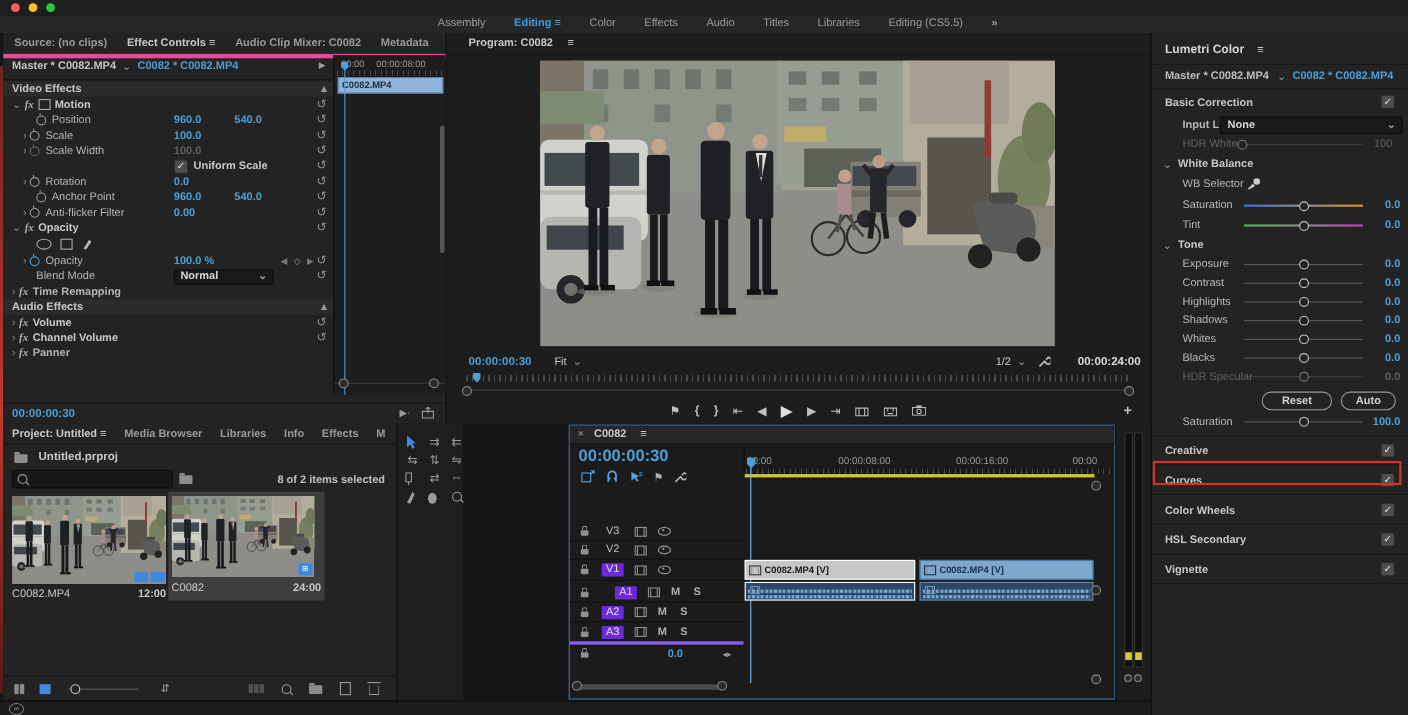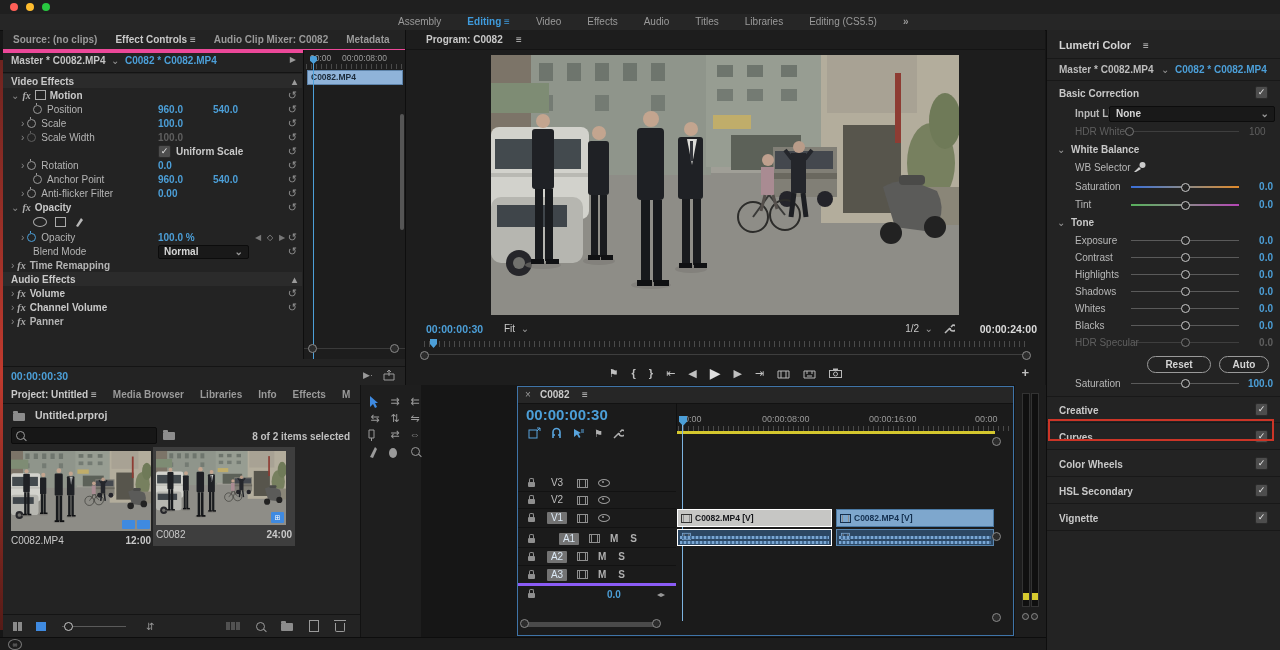--- a/index.html
+++ b/index.html
@@ -54,21 +54,21 @@
   .sh-ellipse{display:inline-block;width:12px;height:8px;border:1px solid #aaa;border-radius:50%}
   .sh-rect{display:inline-block;width:9px;height:8px;border:1px solid #aaa}
   .row{position:relative;height:14px;display:flex;align-items:center;color:#b4b4b4}
   .row .val{position:absolute;color:#4c9fd8;font-weight:bold}
   .sect-hdr{background:#2b2b2b;color:#c8c8c8;font-weight:bold;padding-left:8px}
   .dropdown{position:absolute;background:#191919;border:1px solid #0c0c0c;border-radius:2px;color:#d6d6d6;font-weight:bold}
   .dd-chev{position:absolute;right:5px;color:#9a9a9a}
   .circle-h{position:absolute;width:7px;height:7px;border:1px solid #8a8a8a;border-radius:50%;background:#2b2b2b}
   .tickstrip{background:repeating-linear-gradient(to right,#4a4a4a 0 1px,transparent 1px 5px)}
   .badge{display:inline-block;min-width:20px;text-align:center;height:12px;line-height:12px;border-radius:1px;color:#bdbdbd}
-  .badge.on{background:#737373;color:#dce9f5}
+  .badge.on{background:#6d28d9;color:#dce9f5}
   .clipname{font-size:8.5px;font-weight:bold;white-space:nowrap;overflow:hidden}
   .wave{position:absolute;left:2px;right:2px;height:3px;background:repeating-linear-gradient(to right,#7aa7d4 0 2px,#456d96 2px 4px)}
   .tabtxt{white-space:nowrap}
 </style>
 </head>
 <body>
 
 <div id="app">
 
   <svg width="0" height="0" style="position:absolute" aria-hidden="true">
@@ -167,21 +167,21 @@
   <div class="titlebar">
     <span class="tl-dot" style="left:10px;background:#ff5f57"></span>
     <span class="tl-dot" style="left:26px;background:#febc2e"></span>
     <span class="tl-dot" style="left:42px;background:#28c840"></span>
   </div>
 
   <div class="wsbar">
     <div class="tabs">
       <span class="tabtxt">Assembly</span>
       <span class="tabtxt ws-active"><span>Editing</span> <span class="menu-gl">≡</span></span>
-      <span class="tabtxt">Video</span>
+      <span class="tabtxt">Color</span>
       <span class="tabtxt">Effects</span>
       <span class="tabtxt">Audio</span>
       <span class="tabtxt">Titles</span>
       <span class="tabtxt">Libraries</span>
       <span class="tabtxt">Editing (CS5.5)</span>
       <span class="tabtxt b">»</span>
     </div>
   </div>
 
   <div class="abs" style="left:0;top:60px;width:3px;height:570px;background:linear-gradient(#6e2420,#c03a2e 55%,#551b17)"></div>

